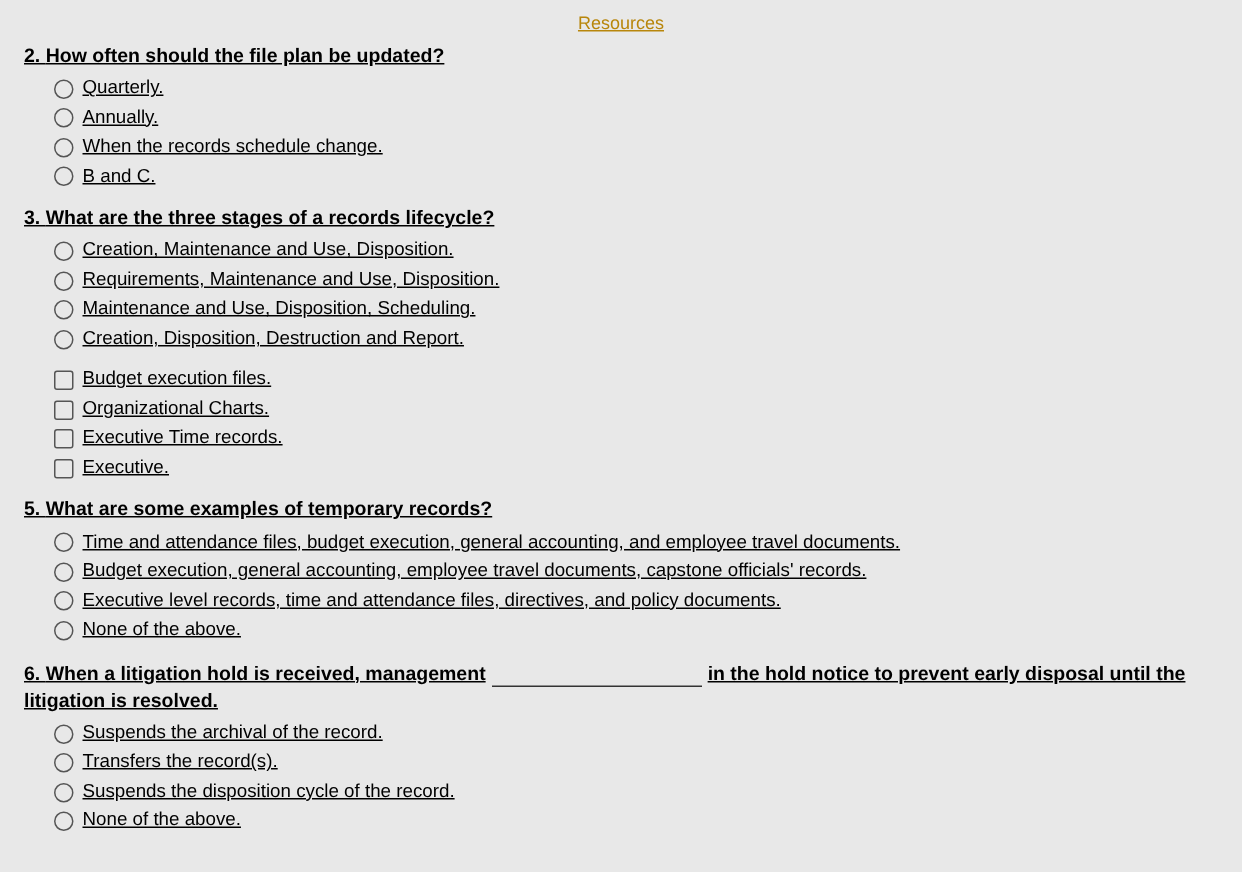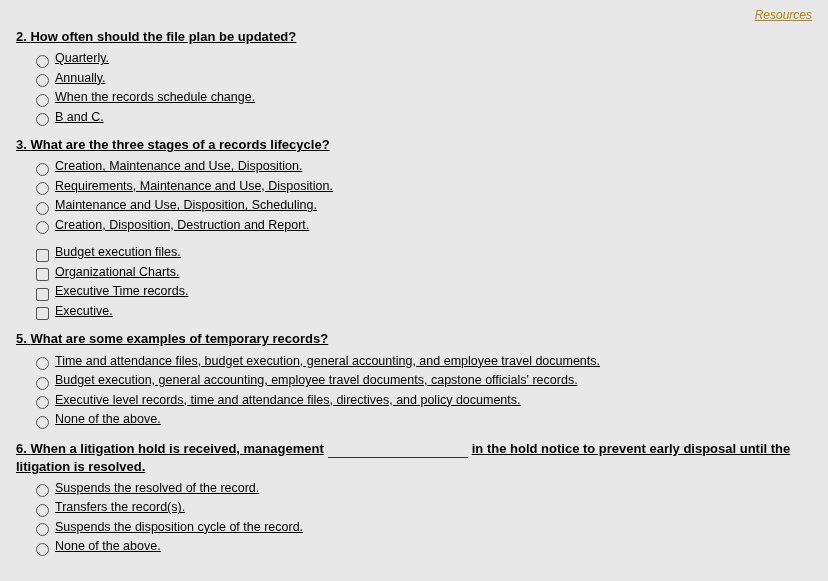--- a/index.html
+++ b/index.html
@@ -13,23 +13,22 @@
     }
     .page {
       background: #e8e8e8;
       width: 828px;
       min-height: 581px;
       padding: 8px 16px 16px 16px;
       position: relative;
     }
     .top-bar {
       display: flex;
-      justify-content: flex-end;
+      justify-content: center;
       margin-bottom: 6px;
-      font-style: italic;
     }
     .resources-link {
       color: #b8860b;
       font-size: 12px;
       text-decoration: underline;
       cursor: pointer;
     }
     .question-block {
       margin-bottom: 10px;
       text-decoration: underline;
@@ -39,21 +38,21 @@
       font-size: 13px;
       margin-bottom: 4px;
       line-height: 1.4;
     }
     .options-list {
       list-style: none;
       padding-left: 20px;
     }
     .option-item {
       display: flex;
-      align-items: flex-end;
+      align-items: center;
       margin-bottom: 2px;
       font-size: 12.5px;
       line-height: 1.4;
     }
     .radio-circle {
       display: inline-block;
       width: 13px;
       height: 13px;
       border: 1.5px solid #555;
       border-radius: 50%;
@@ -186,21 +185,21 @@
     </ul>
   </div>
 
   <div class="question-block">
     <div class="question-title">
       <span>6. </span><span>When a litigation hold is received, management</span><span class="inline-blank-long">&nbsp;</span><span>in the hold notice to prevent early disposal until the litigation is resolved.</span>
     </div>
     <ul class="options-list">
       <li class="option-item">
         <span class="radio-circle"></span>
-        <span class="option-text">Suspends the resolved of the record.</span>
+        <span class="option-text">Suspends the archival of the record.</span>
       </li>
       <li class="option-item">
         <span class="radio-circle"></span>
         <span class="option-text">Transfers the record(s).</span>
       </li>
       <li class="option-item">
         <span class="radio-circle"></span>
         <span class="option-text">Suspends the disposition cycle of the record.</span>
       </li>
       <li class="option-item">

